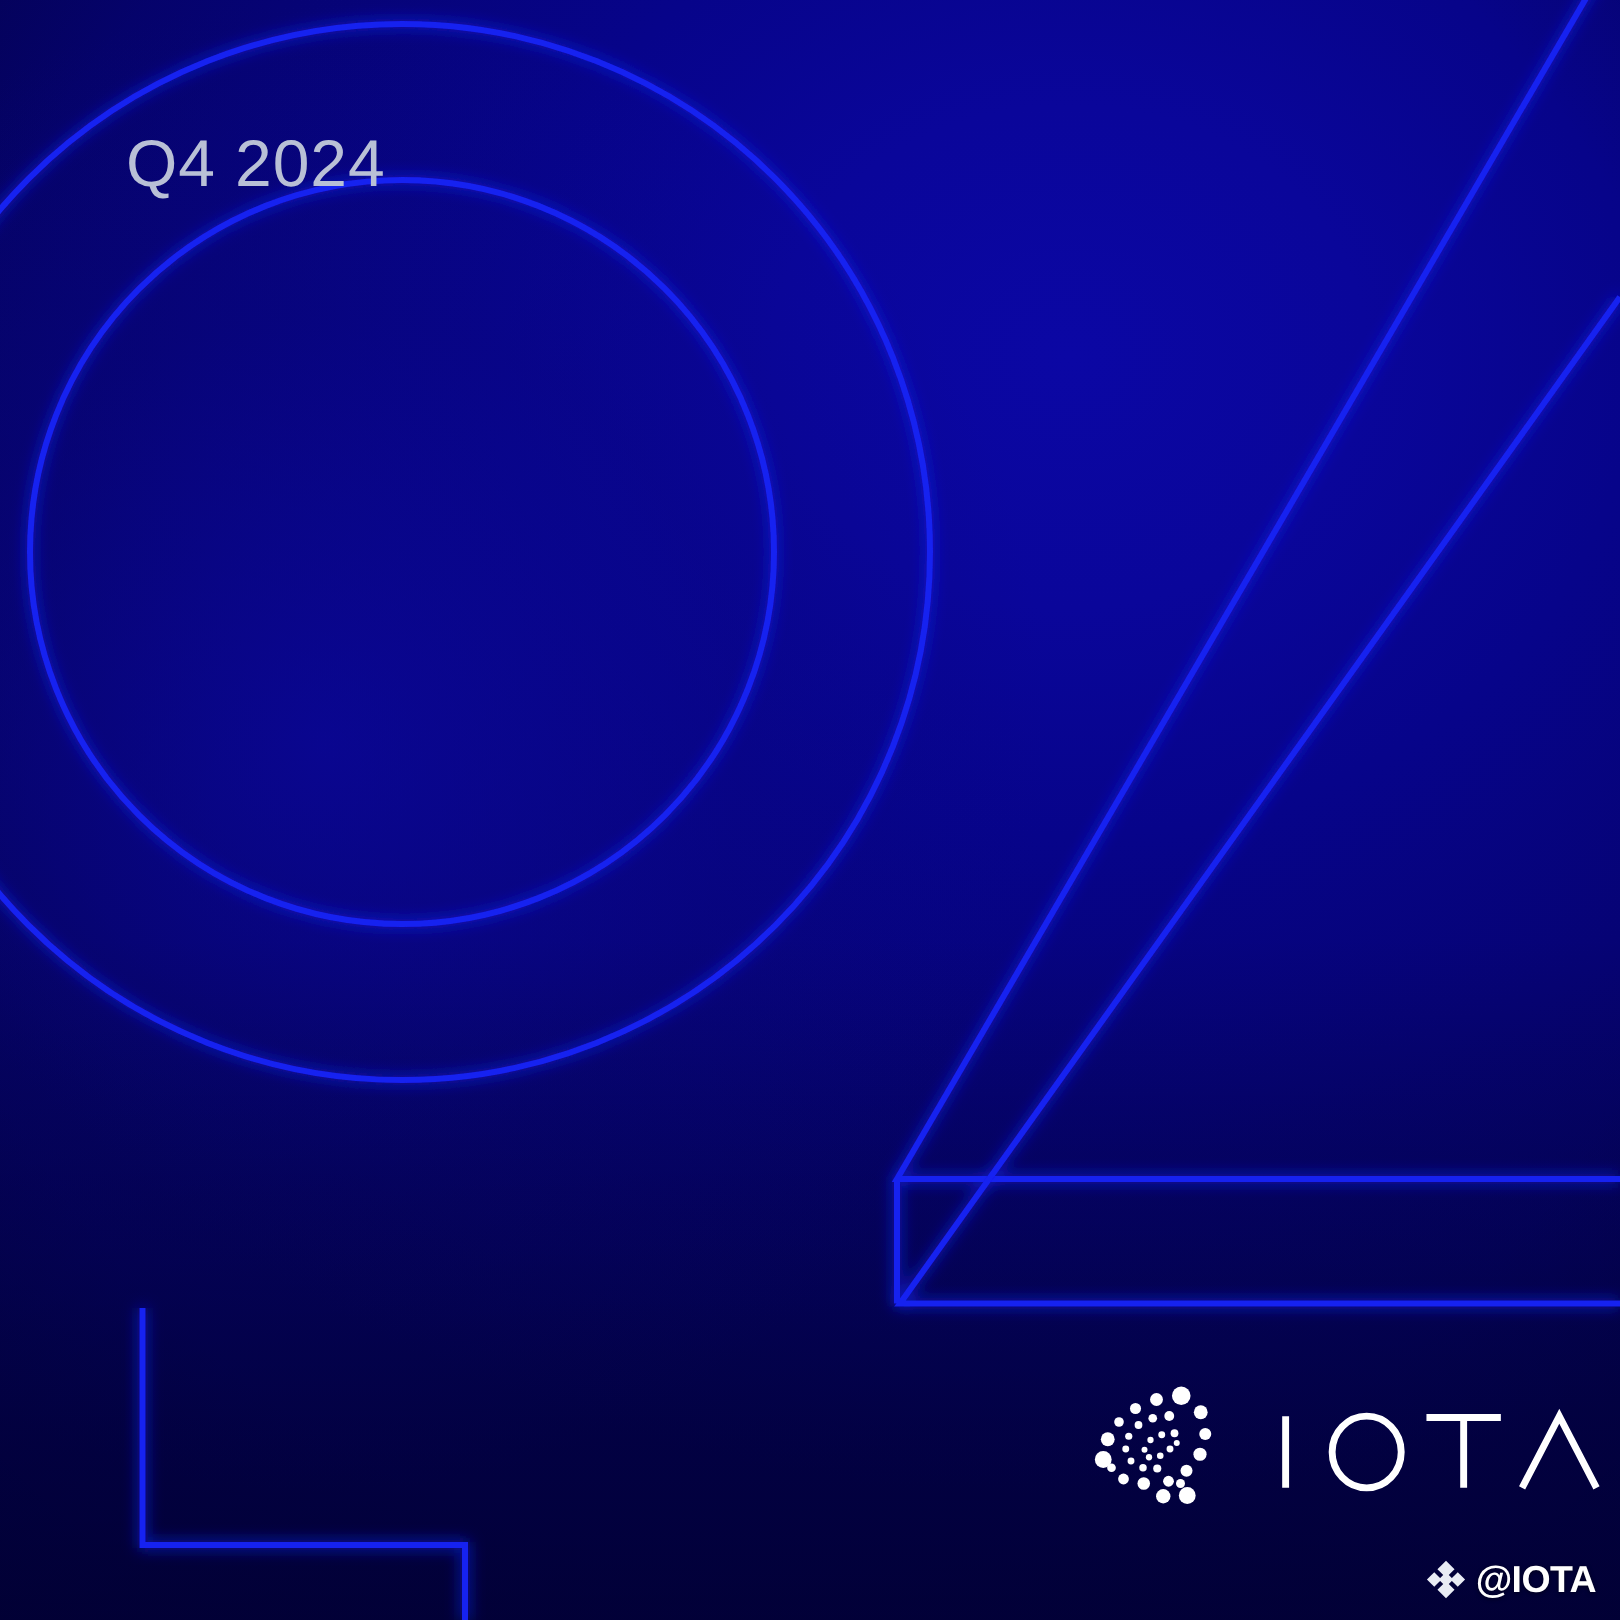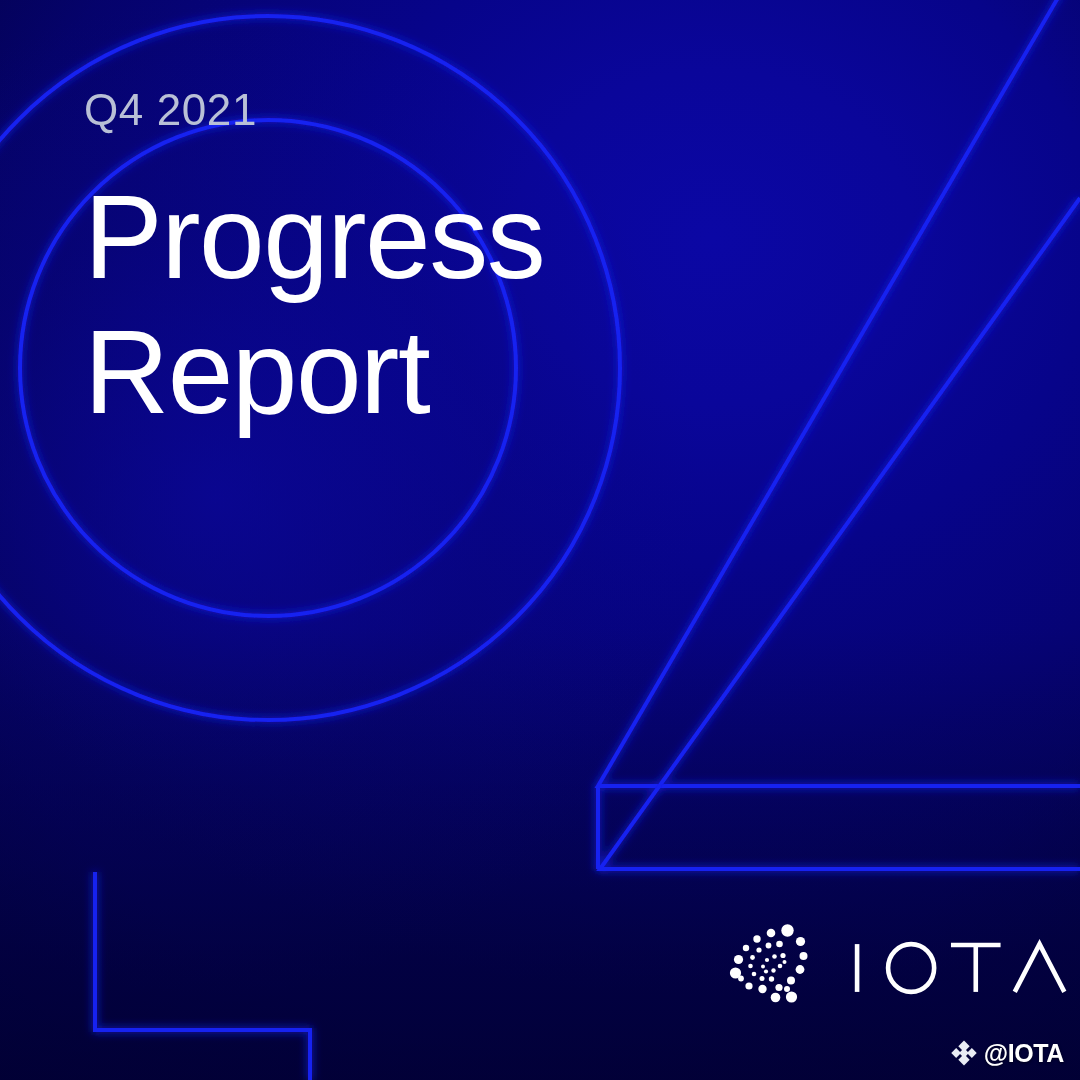--- a/index.html
+++ b/index.html
@@ -148,23 +148,21 @@
       <path d="M 1080 -40 L 598 786 L 1080 786"></path>
 
       <path d="M 1080 198 L 600 869 L 1080 869"></path>
 
       <path d="M 598 786 L 598 869"></path>
 
     </g>
   </svg>
 
   <div class="content">
-    <p class="eyebrow">Q4 2021</p>
-    <h1 class="headline">Progress
-Report</h1>
+    <p class="eyebrow">Q4 2024</p>
   </div>
 
   <div class="brand">
 
     <svg class="brand-mark" viewBox="0 0 100 100" aria-hidden="true">
       <g fill="#ffffff">
 
         <circle cx="63.5" cy="12.5" r="6.2"></circle>
         <circle cx="47.0" cy="15.0" r="4.3"></circle>
         <circle cx="33.0" cy="21.0" r="3.7"></circle>

